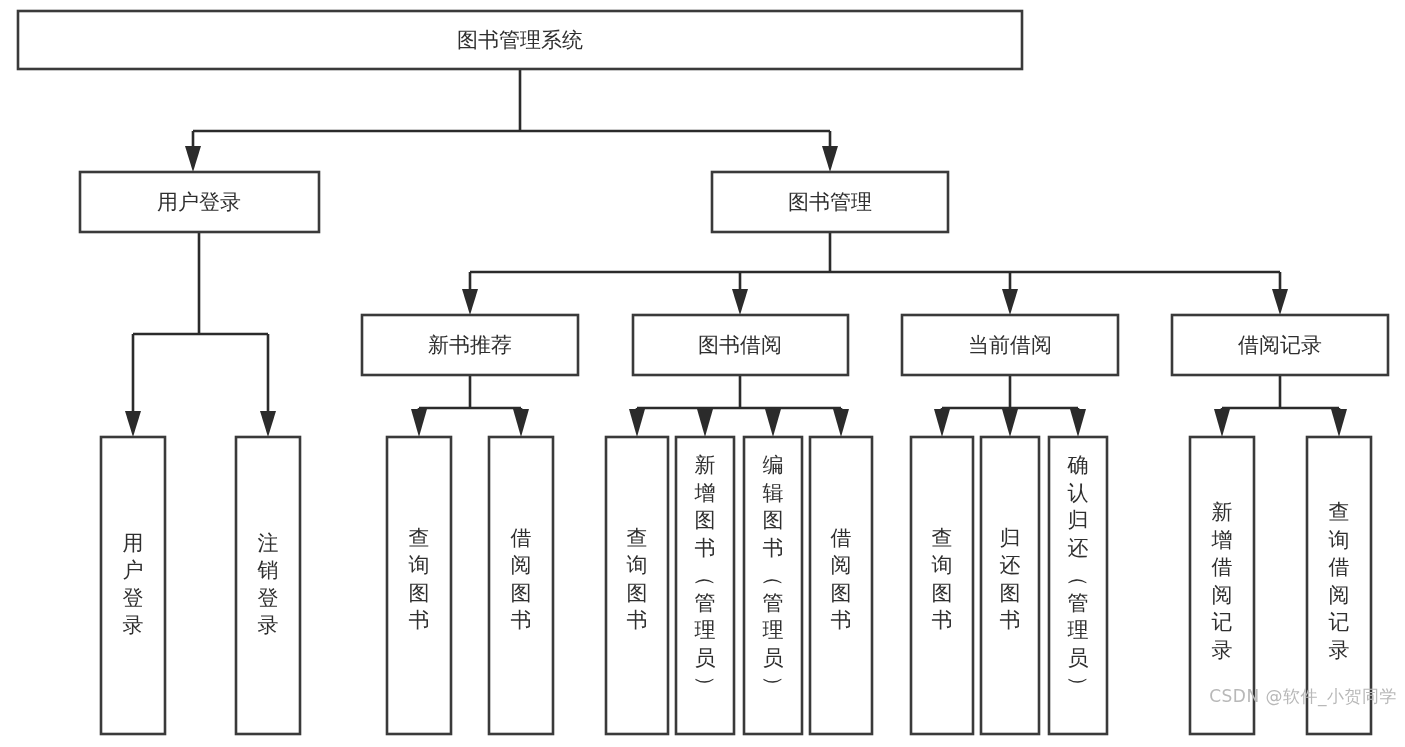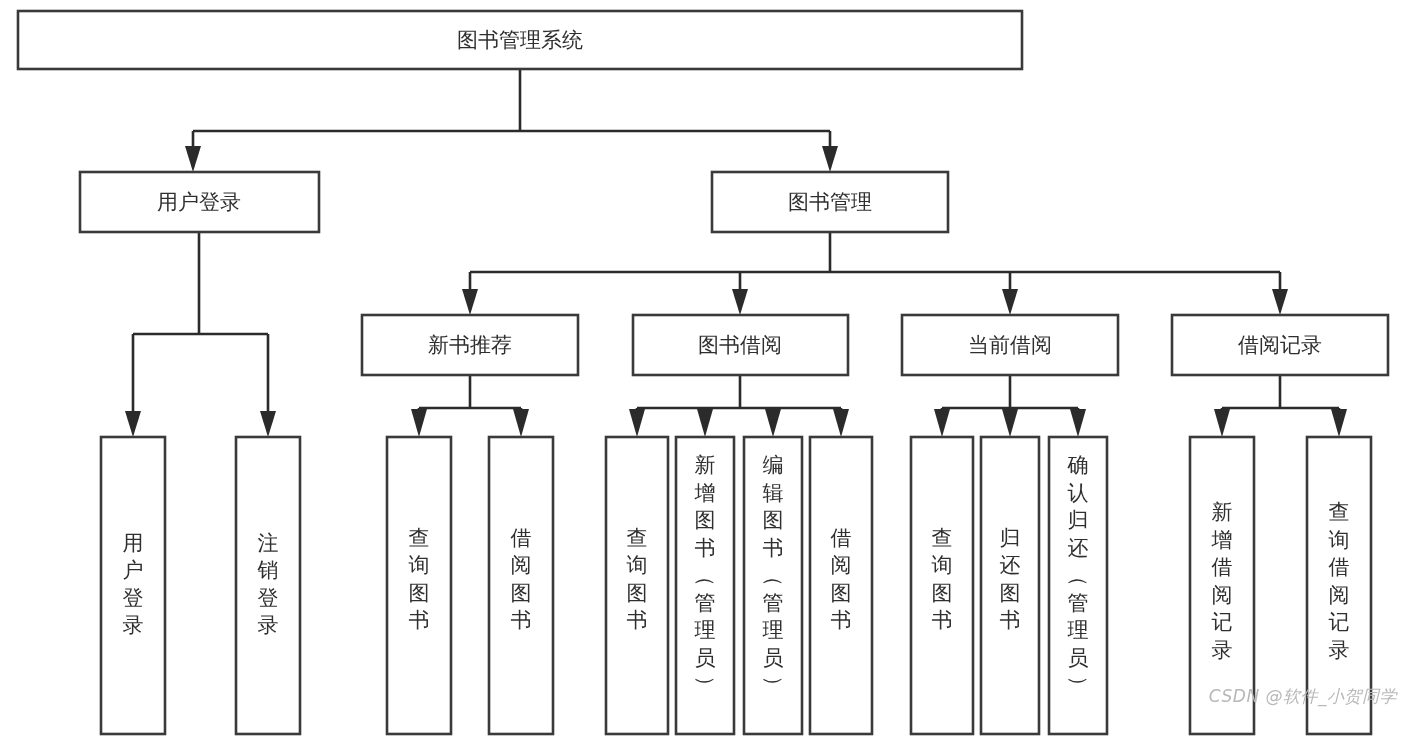--- a/index.html
+++ b/index.html
@@ -59,21 +59,20 @@
   }
   .watermark {
     position: absolute;
     right: 8px;
     bottom: 4px;
     font-family: "DejaVu Sans", "Liberation Sans", sans-serif;
     font-size: 17px;
     color: #b8b8b8;
     white-space: nowrap;
     letter-spacing: 0.5px;
-    font-style: italic;
   }
 </style>
 </head>
 <body>
 
 <div id="diagram-root">
 
   <svg id="tree-svg" viewBox="0 0 1405 747">
 
     <g>

